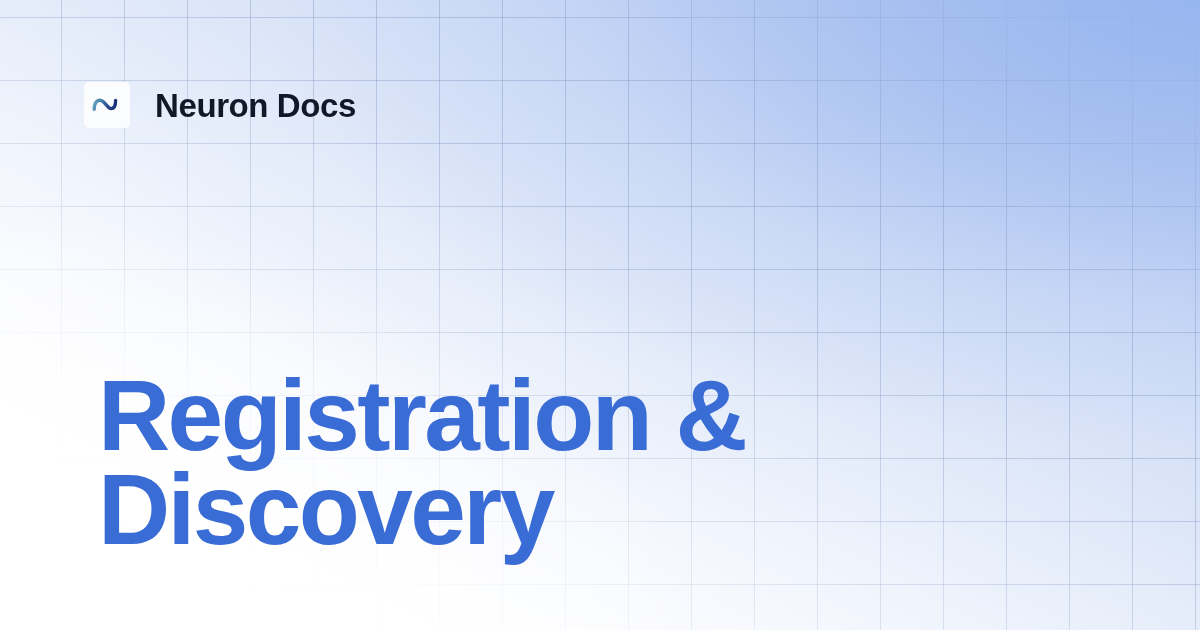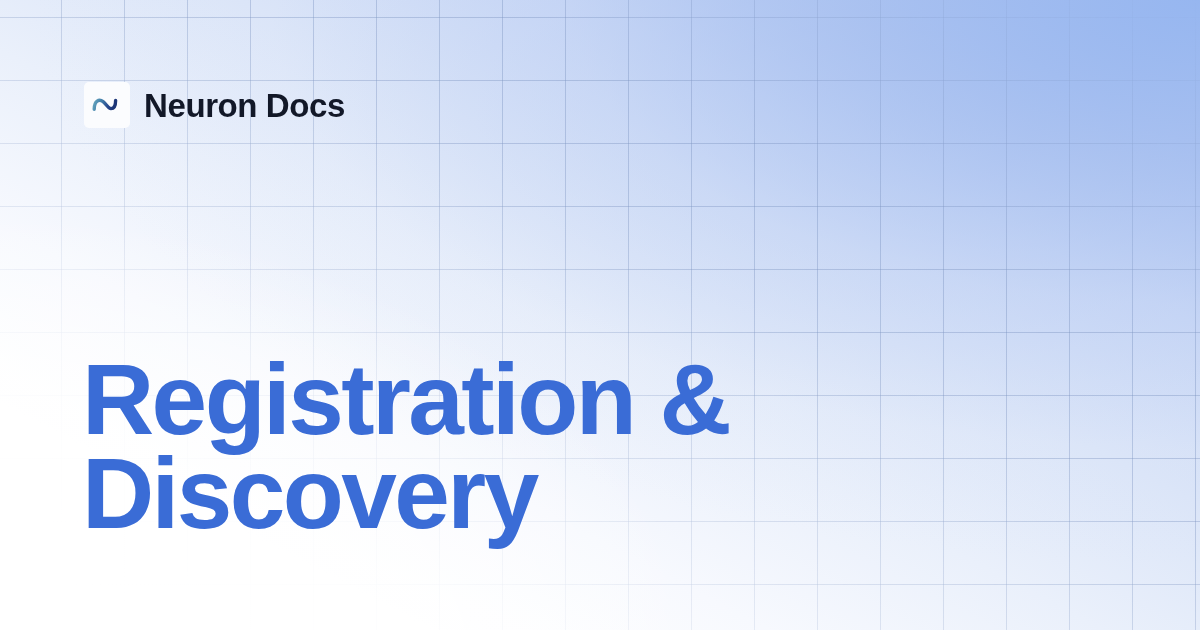--- a/index.html
+++ b/index.html
@@ -97,21 +97,21 @@
         rgba(255,255,255,0) 84%);
   }
 
   
   .brand {
     position: absolute;
     left: 84px;
     top: 82px;
     display: flex;
     align-items: center;
-    gap: 14px;
+    gap: 25px;
     text-align: center;
   }
   .brand-mark {
     width: 46px;
     height: 46px;
     border-radius: 5px;
     background: #fbfcfe;
     display: flex;
     align-items: center;
     justify-content: center;
@@ -133,21 +133,21 @@
   }
 
   
   .headline {
     position: absolute;
     left: 82px;
     top: 352px;
     width: 760px;
   }
   .headline-text {
-    margin: 0;
+    margin: 16px;
     font-family: "Liberation Sans", sans-serif;
     font-size: 100px;
     font-weight: 700;
     line-height: 0.94;
     letter-spacing: -2.6px;
     color: #3a6cd6;
     white-space: pre-line;
   }
 </style>
 </head>

